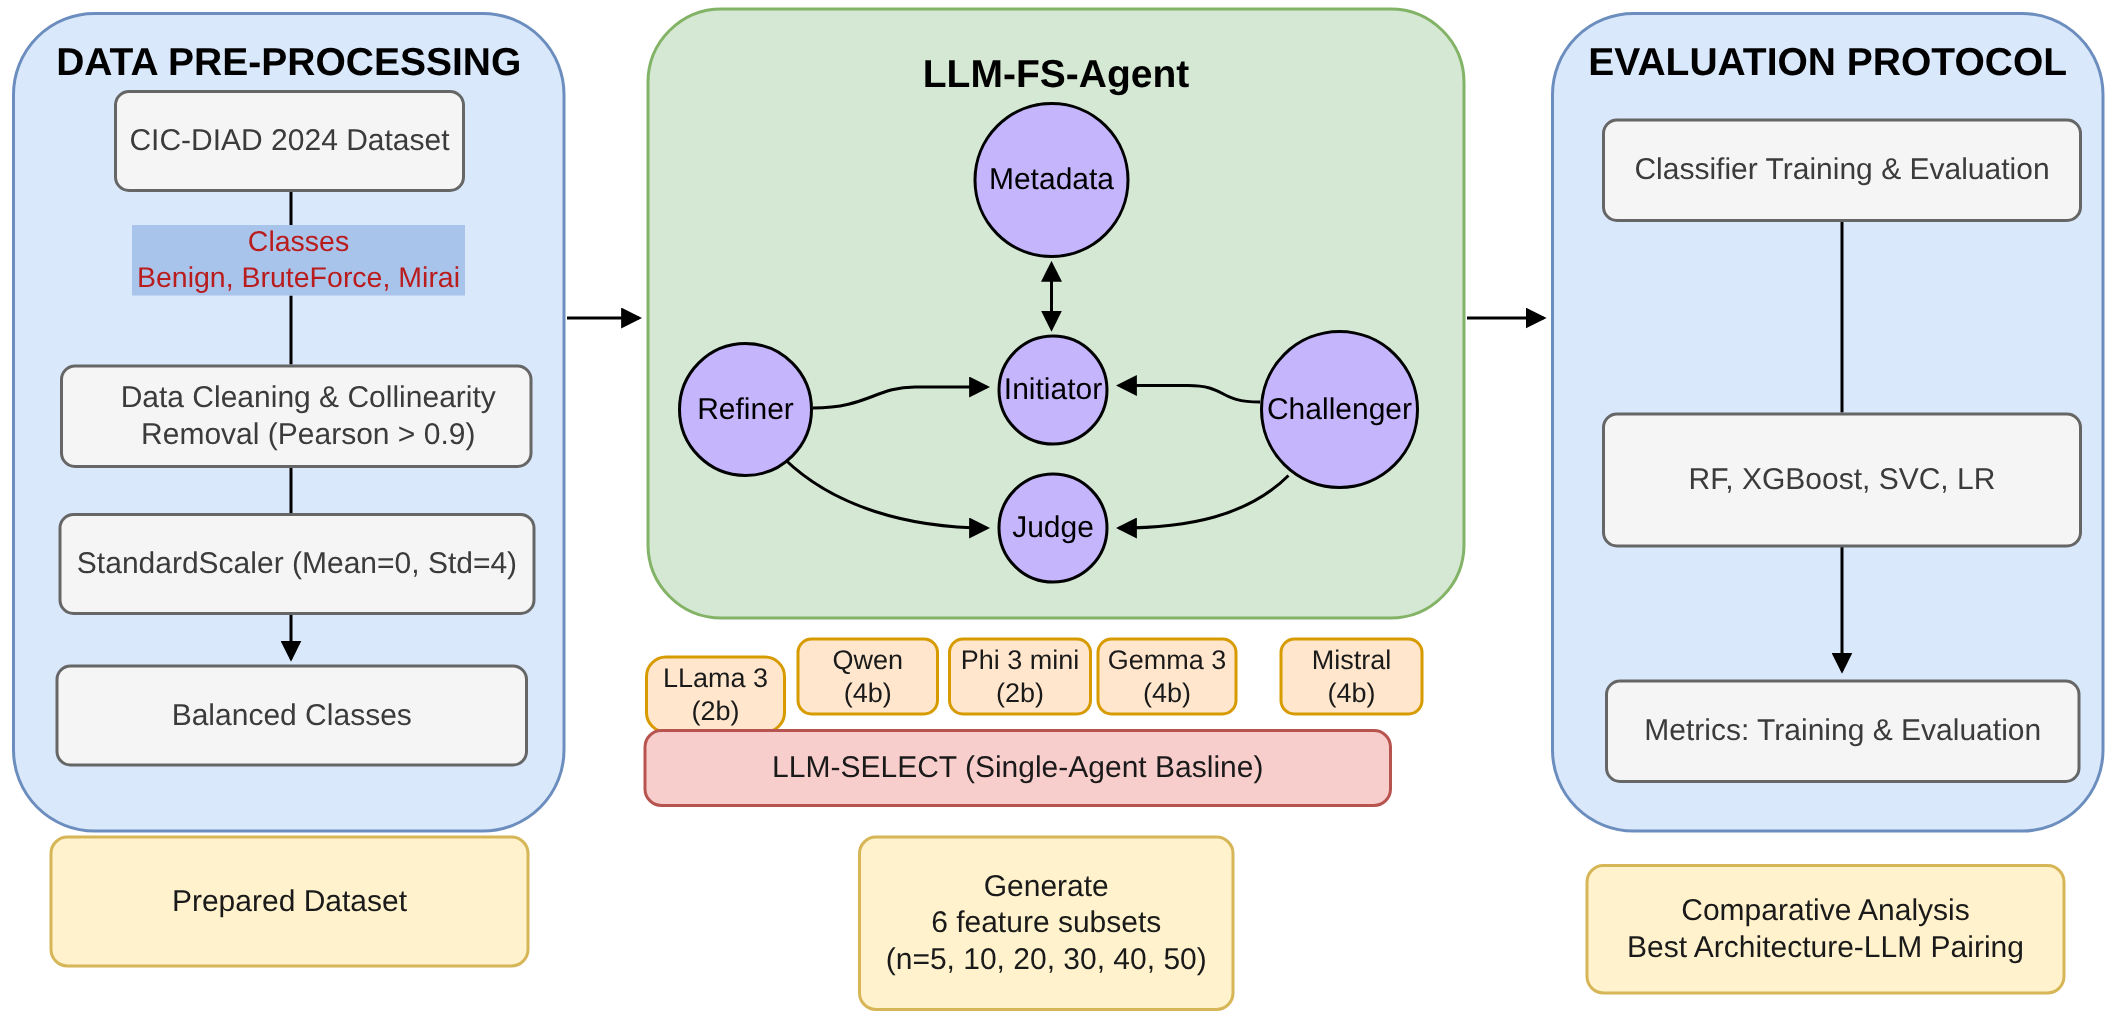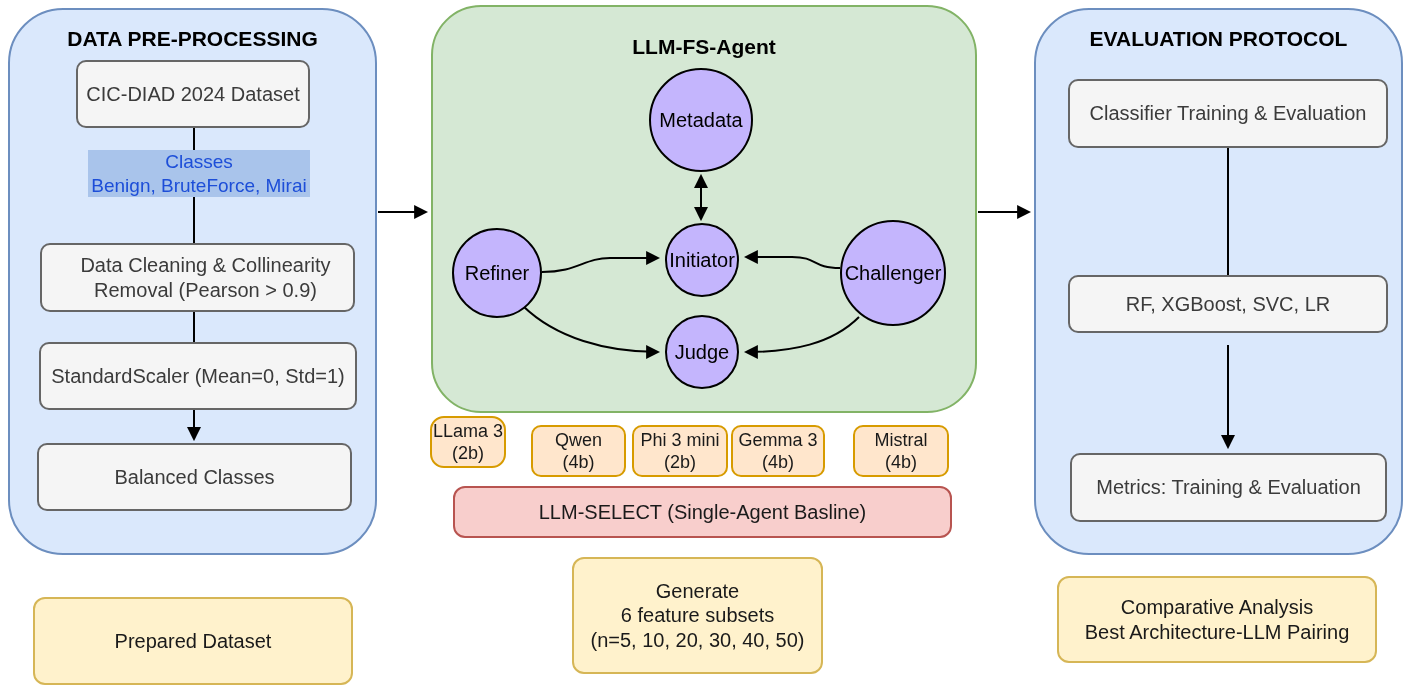--- a/index.html
+++ b/index.html
@@ -7,47 +7,47 @@
     position:relative;width:1408px;height:686px;background:#ffffff;
     font-family:"Liberation Sans",sans-serif;overflow:hidden;
   }
   .abs{position:absolute;box-sizing:border-box;}
   .panel{
     border-radius:55px;border:2px solid;z-index:1;
   }
   .panel.blue{background:var(--panel_blue_fill);border-color:var(--panel_blue_stroke);}
   .panel.green{background:var(--panel_green_fill);border-color:var(--panel_green_stroke);border-radius:50px;}
   .ptitle{
-    z-index:3;font-weight:bold;font-size:21px;color:#000;text-align:center;
+    z-index:3;font-weight:bold;font-size:26px;color:#000;text-align:center;
     white-space:pre-line;line-height:1.2;
   }
   .box{
     z-index:3;display:flex;align-items:center;justify-content:center;text-align:center;
     white-space:pre-line;line-height:1.22;
   }
   .gbox{
     background:var(--box_gray_fill);border:2px solid var(--box_gray_stroke);
     border-radius:10px;font-size:20px;color:#3b3b3b;
   }
   .ybox{
     background:var(--output_yellow_fill);border:2px solid var(--output_yellow_stroke);
     border-radius:12px;font-size:20px;color:#1a1a1a;
   }
   .obox{
     background:var(--llm_orange_fill);border:2px solid var(--llm_orange_stroke);
     border-radius:10px;font-size:18px;color:#1a1a1a;line-height:1.25;
   }
   .rbox{
     background:var(--baseline_red_fill);border:2px solid var(--baseline_red_stroke);
-    border-radius:12px;font-size:20px;color:#1a1a1a;margin-left:24px;
+    border-radius:12px;font-size:20px;color:#1a1a1a;
   }
   .hilite{
     z-index:3;background:var(--classes_highlight);display:flex;align-items:center;
     justify-content:center;text-align:center;white-space:pre-line;
-    font-size:19px;line-height:1.25;color:#1d4ed8;
+    font-size:19px;line-height:1.25;color:#b91c1c;
   }
   .circle{
     z-index:4;background:#c4b5fd;border:2.5px solid #000;border-radius:50%;
     display:flex;align-items:center;justify-content:center;text-align:center;
     font-size:20px;color:#000;
   }
   svg.links{position:absolute;left:0;top:0;z-index:2;}
   svg.links path,svg.links line{stroke:#000;stroke-width:2;fill:none;}
 </style>
 </head>
@@ -83,47 +83,47 @@
     <line x1="1228" y1="148" x2="1228" y2="275"></line>
     <line x1="1228" y1="345" x2="1228" y2="447" marker-end="url(#arrow)"></line>
   </svg>
 
   <div class="abs ptitle" style="left:8px;top:26px;width:369px;">DATA PRE-PROCESSING</div>
   <div class="abs box gbox" style="left:76px;top:60px;width:234px;height:68px;">CIC-DIAD 2024 Dataset</div>
   <div class="abs hilite" style="left:88px;top:150px;width:222px;height:47px;">Classes
 Benign, BruteForce, Mirai</div>
   <div class="abs box gbox" style="left:40px;top:243px;width:315px;height:69px;padding-left:16px;">Data Cleaning &amp; Collinearity
 Removal (Pearson &gt; 0.9)</div>
-  <div class="abs box gbox" style="left:39px;top:342px;width:318px;height:68px;">StandardScaler (Mean=0, Std=1)</div>
+  <div class="abs box gbox" style="left:39px;top:342px;width:318px;height:68px;">StandardScaler (Mean=0, Std=4)</div>
   <div class="abs box gbox" style="left:37px;top:443px;width:315px;height:68px;">Balanced Classes</div>
-  <div class="abs box ybox" style="left:33px;top:597px;width:320px;height:88px;">Prepared Dataset</div>
+  <div class="abs box ybox" style="left:33px;top:557px;width:320px;height:88px;">Prepared Dataset</div>
 
   <div class="abs ptitle" style="left:431px;top:34px;width:546px;">LLM-FS-Agent</div>
   <div class="abs circle" style="left:649px;top:68px;width:104px;height:104px;">Metadata</div>
   <div class="abs circle" style="left:665px;top:223px;width:74px;height:74px;">Initiator</div>
   <div class="abs circle" style="left:452px;top:228px;width:90px;height:90px;">Refiner</div>
   <div class="abs circle" style="left:840px;top:220px;width:106px;height:106px;">Challenger</div>
   <div class="abs circle" style="left:665px;top:315px;width:74px;height:74px;">Judge</div>
 
-  <div class="abs box obox" style="left:430px;top:416px;width:76px;height:52px;border-radius:14px;">LLama 3
+  <div class="abs box obox" style="left:430px;top:437px;width:94px;height:52px;border-radius:14px;">LLama 3
 (2b)</div>
   <div class="abs box obox" style="left:531px;top:425px;width:95px;height:52px;">Qwen
 (4b)</div>
   <div class="abs box obox" style="left:632px;top:425px;width:96px;height:52px;">Phi 3 mini
 (2b)</div>
   <div class="abs box obox" style="left:731px;top:425px;width:94px;height:52px;">Gemma 3
 (4b)</div>
   <div class="abs box obox" style="left:853px;top:425px;width:96px;height:52px;">Mistral
 (4b)</div>
 
   <div class="abs box rbox" style="left:429px;top:486px;width:499px;height:52px;">LLM-SELECT (Single-Agent Basline)</div>
   <div class="abs box ybox" style="left:572px;top:557px;width:251px;height:117px;">Generate
 6 feature subsets
 (n=5, 10, 20, 30, 40, 50)</div>
 
   <div class="abs ptitle" style="left:1034px;top:26px;width:369px;">EVALUATION PROTOCOL</div>
   <div class="abs box gbox" style="left:1068px;top:79px;width:320px;height:69px;">Classifier Training &amp; Evaluation</div>
-  <div class="abs box gbox" style="left:1068px;top:275px;width:320px;height:58px;">RF, XGBoost, SVC, LR</div>
+  <div class="abs box gbox" style="left:1068px;top:275px;width:320px;height:90px;">RF, XGBoost, SVC, LR</div>
   <div class="abs box gbox" style="left:1070px;top:453px;width:317px;height:69px;">Metrics: Training &amp; Evaluation</div>
   <div class="abs box ybox" style="left:1057px;top:576px;width:320px;height:87px;">Comparative Analysis
 Best Architecture-LLM Pairing</div>
 
 </div>
 
 </body></html>

